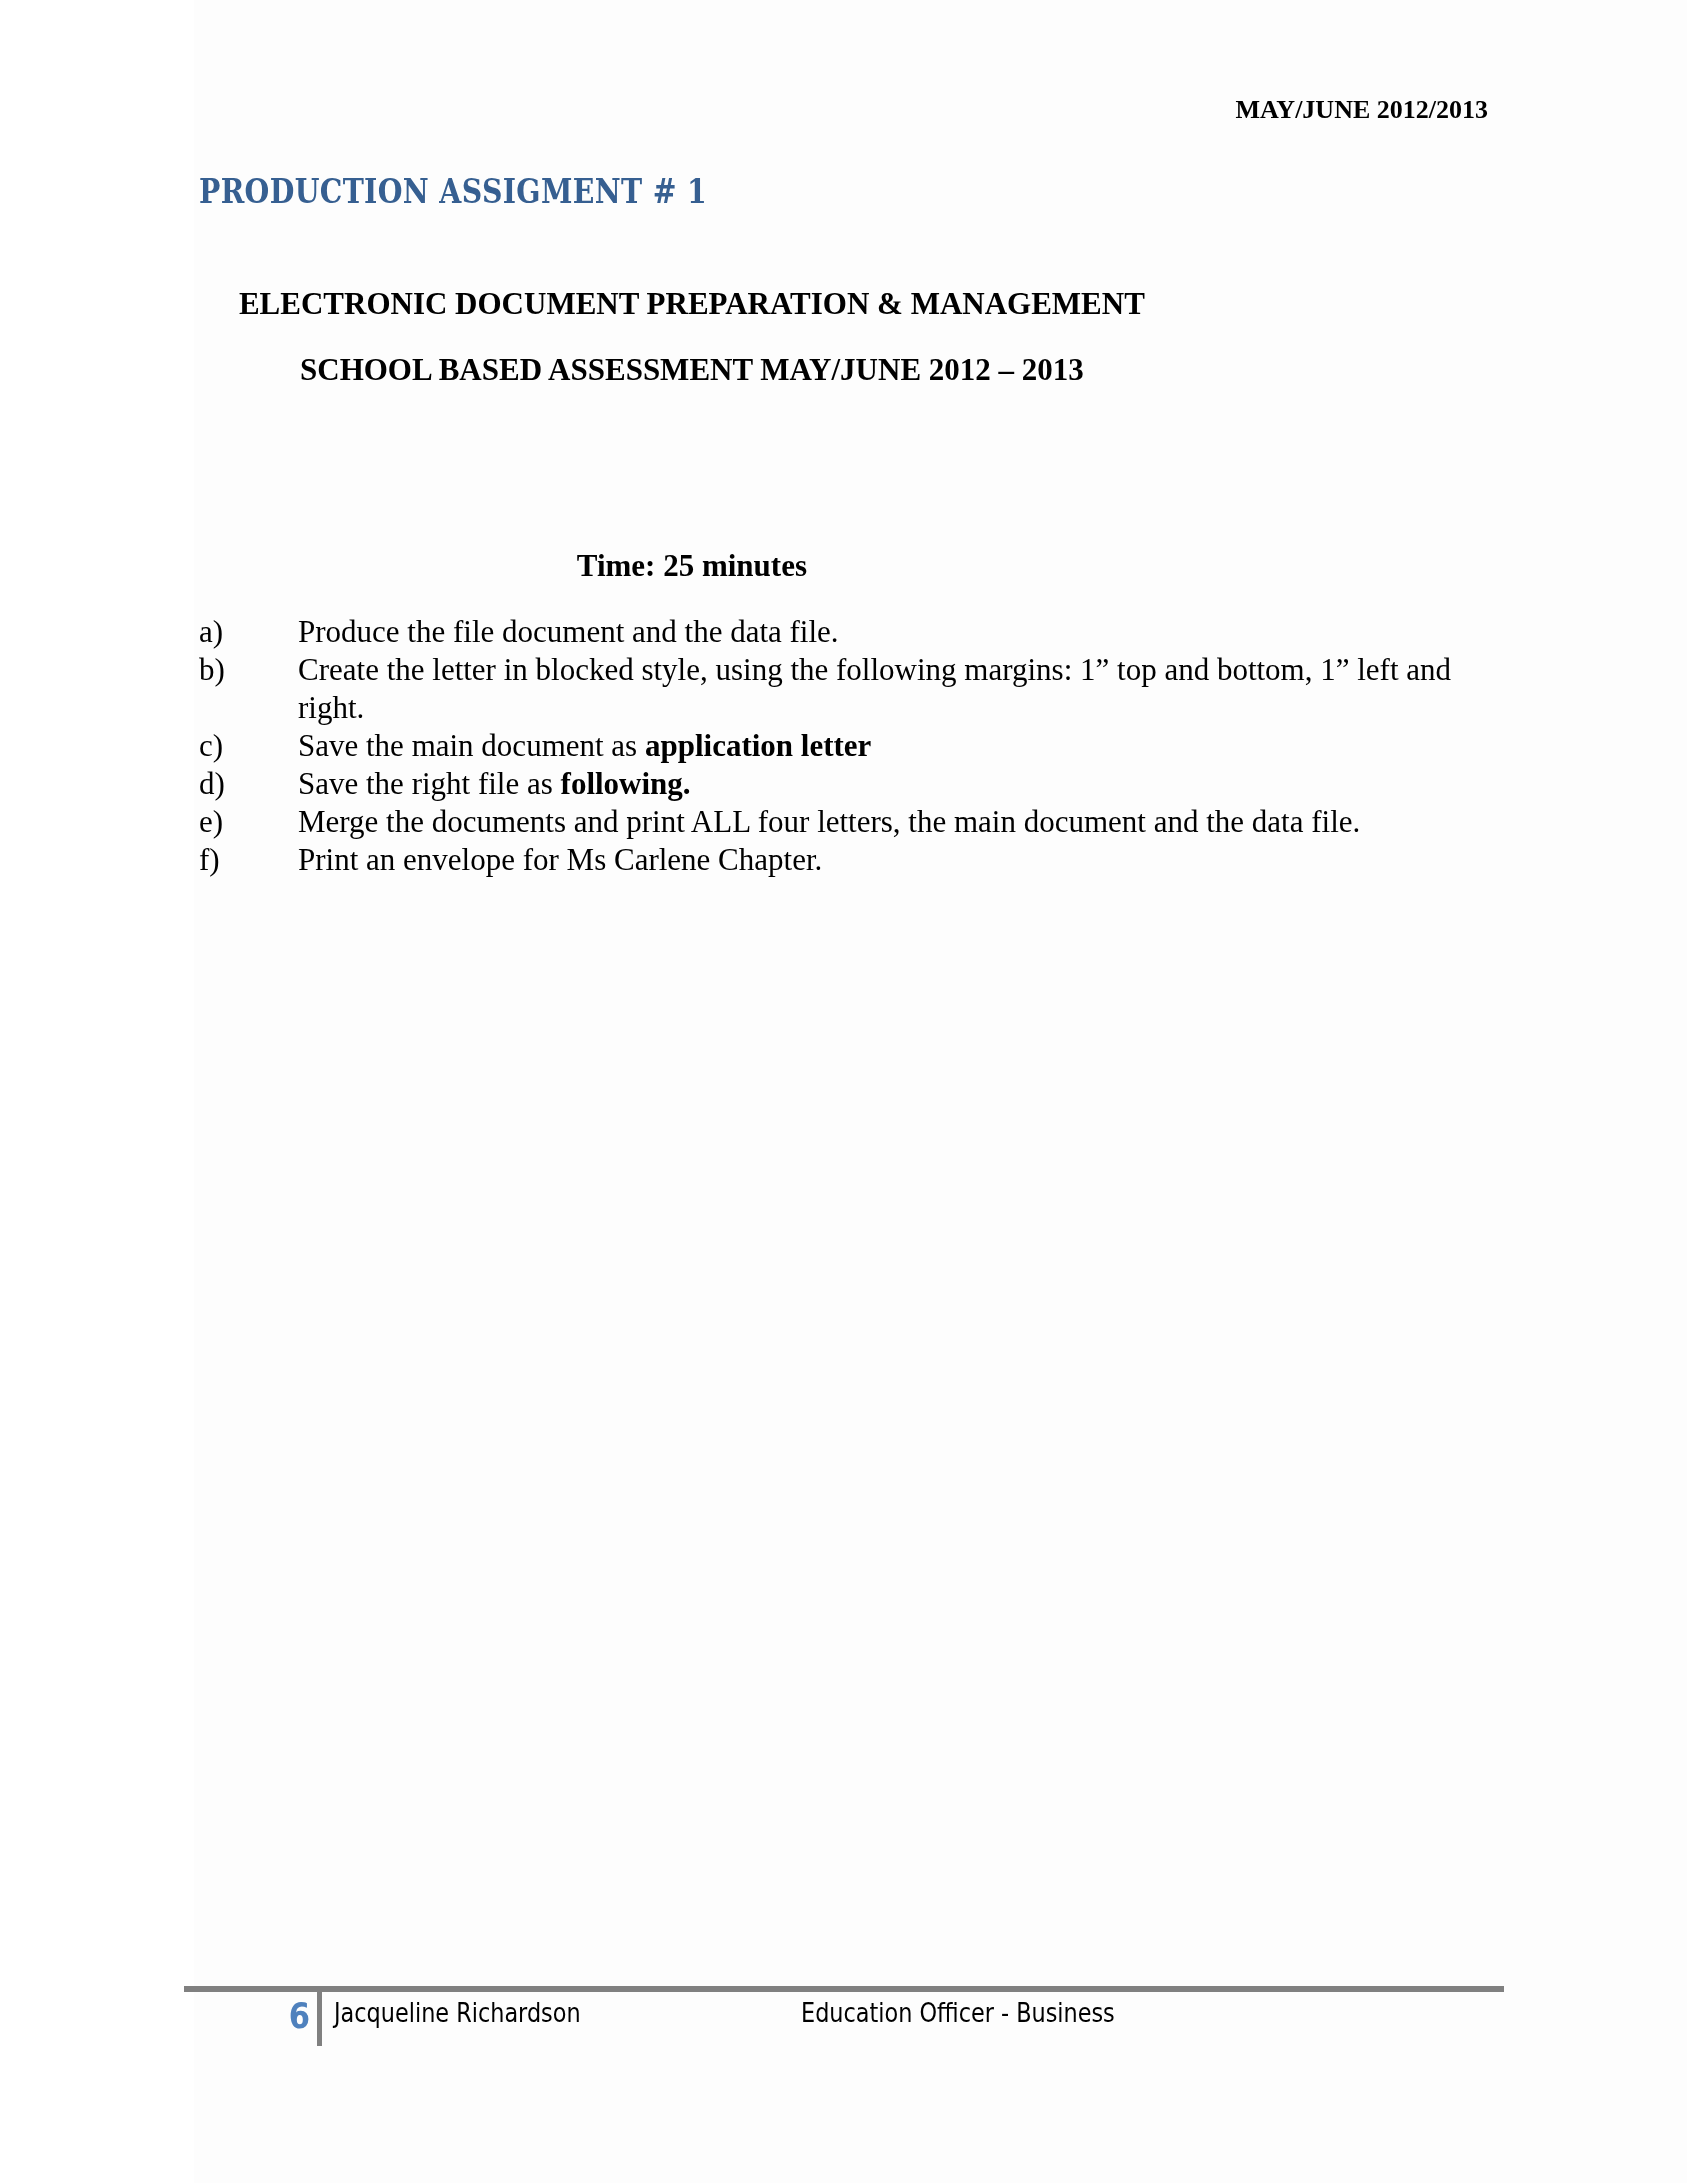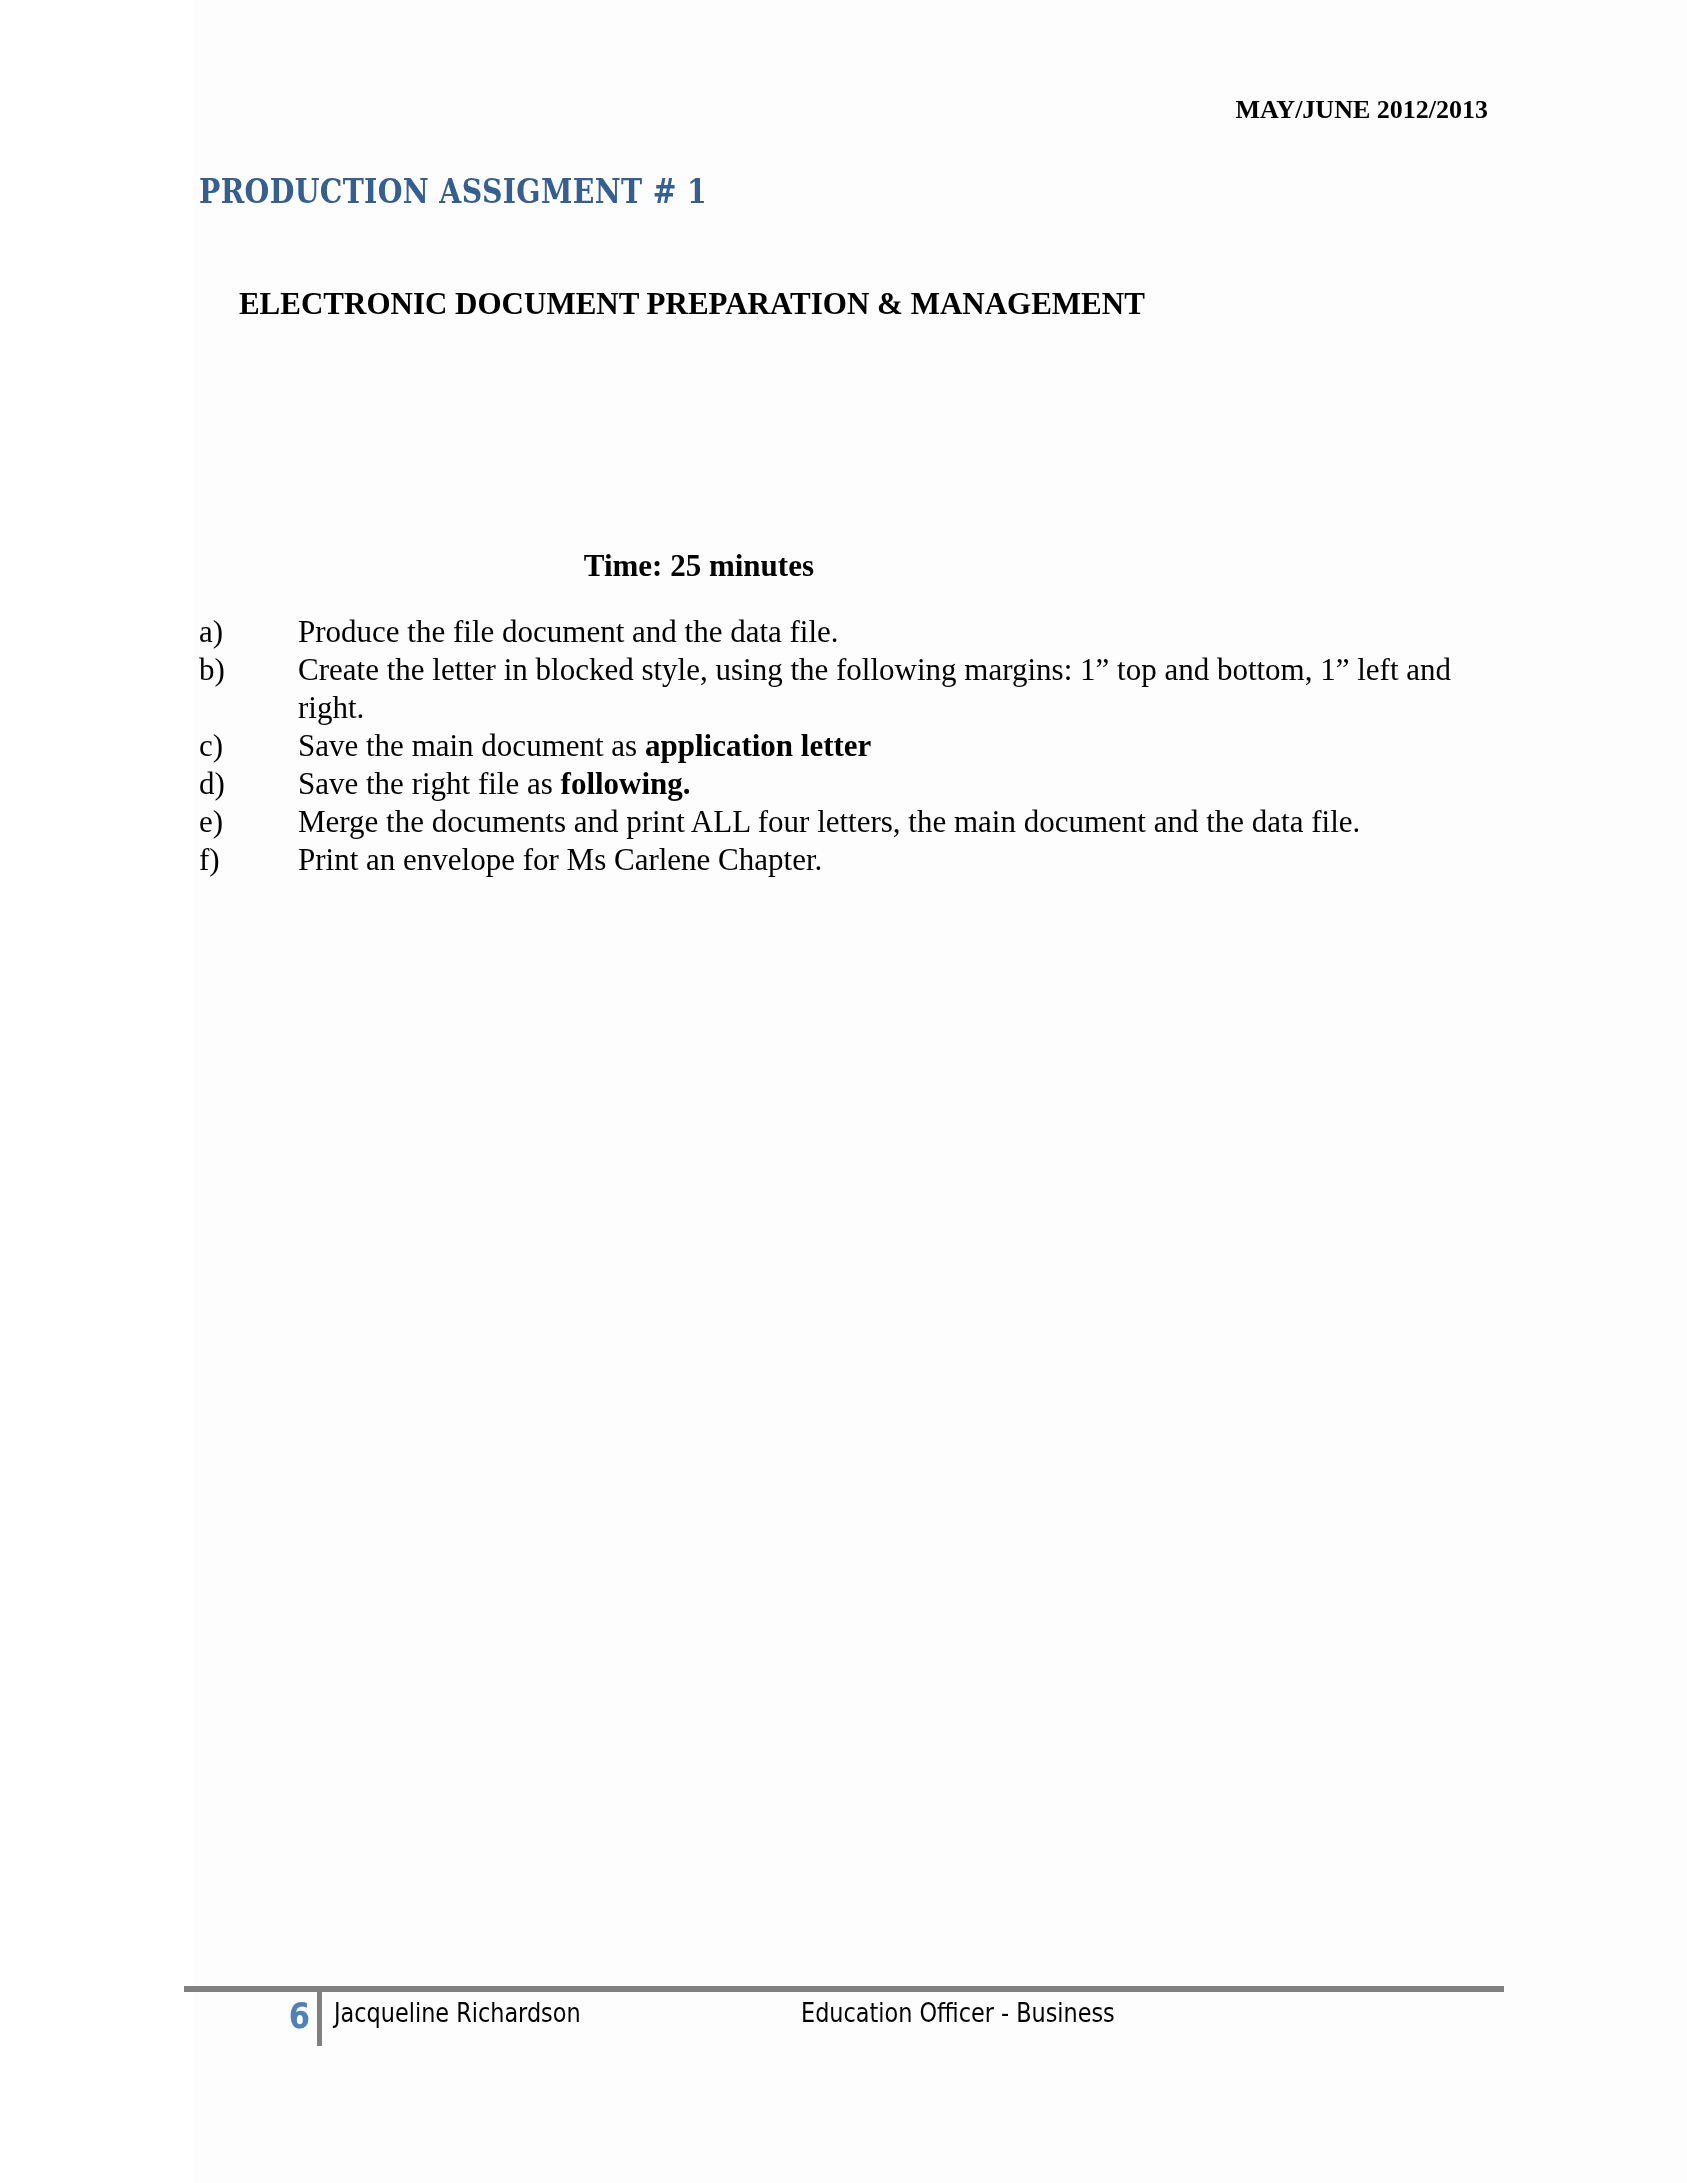--- a/index.html
+++ b/index.html
@@ -49,21 +49,21 @@
       left: 0;
       width: 1387px;
       text-align: center;
       font-weight: bold;
       font-size: 31px;
       line-height: 1;
     }
     .title-line-1 { top: 288px; }
     .title-line-2 { top: 354px; }
     .title-line-3 { top: 419px; }
-    .time-line { top: 550px; margin-left: 7px; }
+    .time-line { top: 550px; }
     .center-inner {
       display: inline-block;
       position: relative;
       left: -1.6px;
     }
     .instructions {
       position: absolute;
       top: 613px;
       left: 199px;
       width: 1293px;
@@ -143,20 +143,23 @@
 
 <div class="page">
 
   <div class="header-date">MAY/JUNE 2012/2013</div>
 
   <div class="section-title">PRODUCTION ASSIGMENT # 1</div>
 
   <div class="center-line title-line-1">
     <span class="center-inner">ELECTRONIC DOCUMENT PREPARATION &amp; MANAGEMENT</span>
   </div>
+  <div class="center-line title-line-2">
+    <span class="center-inner">SCHOOL BASED ASSESSMENT MAY/JUNE 2012 – 2013</span>
+  </div>
 
   <div class="center-line time-line">
     <span class="center-inner">Time:  25 minutes</span>
   </div>
 
   <div class="instructions">
     <div class="instr-item">
       <span class="instr-letter">a)</span>
       <span class="instr-text"><span>Produce the file document and the data file.</span><b></b></span>
     </div>

